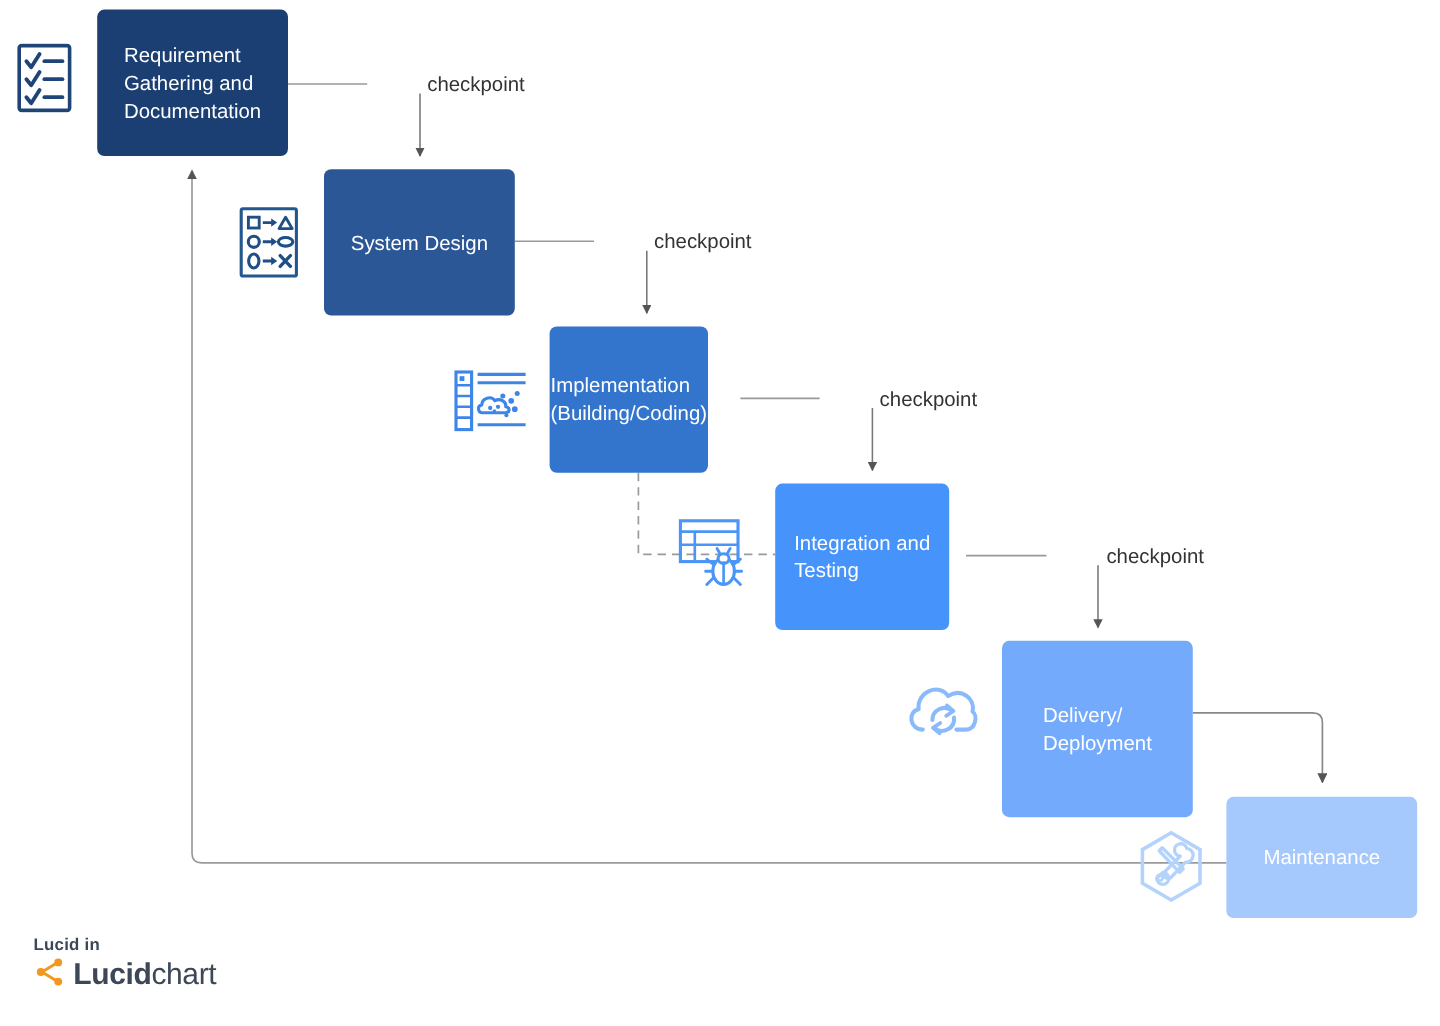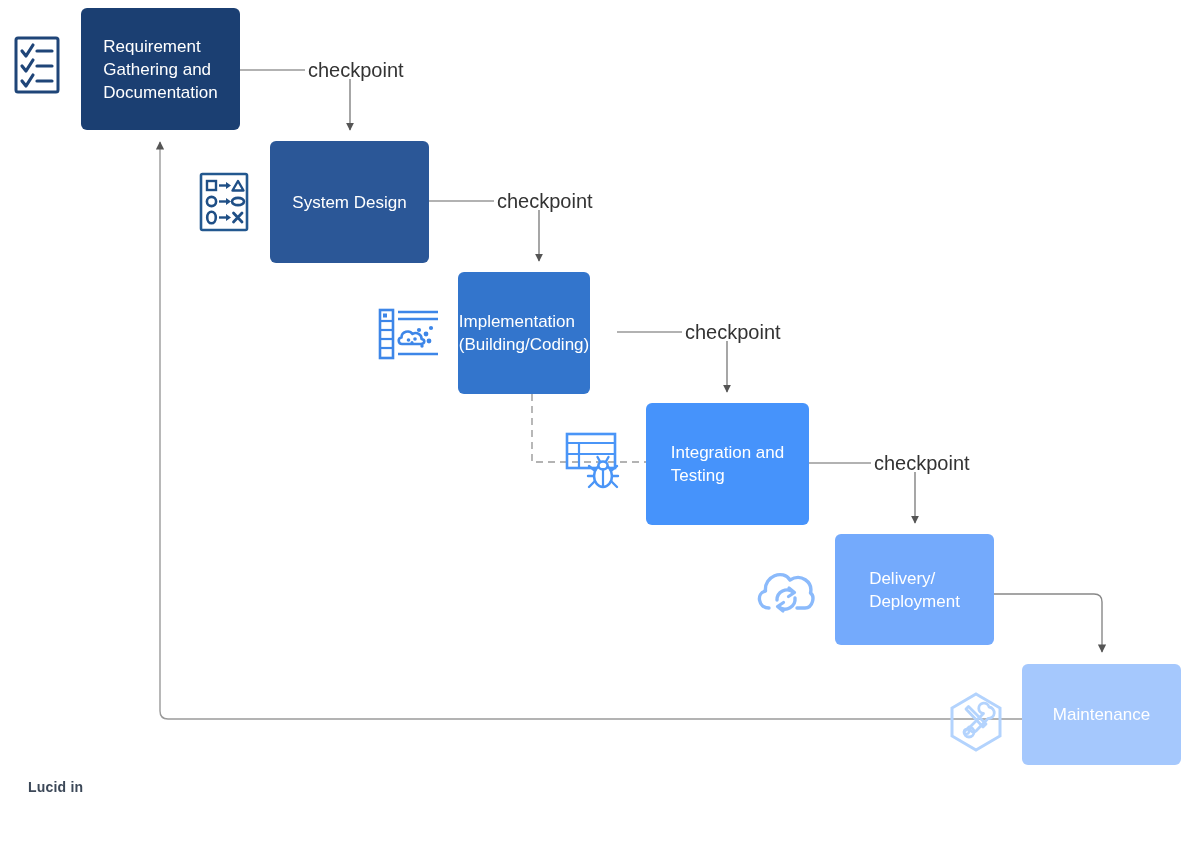--- a/index.html
+++ b/index.html
@@ -35,26 +35,27 @@
     text-align: left;
     color: #ffffff;
     font-size: 17px;
     line-height: 23px;
     box-sizing: border-box;
     padding: 4px 8px;
     white-space: pre-line;
   }
   .edge-label {
     position: absolute;
-    font-size: 20px;
+    font-size: 17px;
     color: #333333;
     background: #ffffff;
     padding: 0 3px;
     white-space: nowrap;
     line-height: 17px;
+    margin-left: 48px;
   }
   .icon {
     position: absolute;
   }
   .brand {
     position: absolute;
     left: 28px;
     top: 778px;
   }
   .brand-made {
@@ -126,24 +127,24 @@
 
   <div class="node" style="left:81px; top:8px; width:159px; height:122px; background:#1b3f72;">Requirement
 Gathering and
 Documentation</div>
 
   <div class="node" style="left:270px; top:141px; width:159px; height:122px; background:#2b5797;">System Design</div>
 
   <div class="node" style="left:458px; top:272px; width:132px; height:122px; background:#3375cc;">Implementation
 (Building/Coding)</div>
 
-  <div class="node" style="left:646px; top:403px; width:163px; height:122px; background:#4693fb;">Integration and
+  <div class="node" style="left:646px; top:403px; width:145px; height:122px; background:#4693fb;">Integration and
 Testing</div>
 
-  <div class="node" style="left:835px; top:534px; width:159px; height:111px; background:#74aafc;">Delivery/
+  <div class="node" style="left:835px; top:534px; width:159px; height:147px; background:#74aafc;">Delivery/
 Deployment</div>
 
   <div class="node" style="left:1022px; top:664px; width:159px; height:101px; background:#a5c8fd;">Maintenance</div>
 
   <div class="edge-label" style="left:305px; top:62px;">checkpoint</div>
   <div class="edge-label" style="left:494px; top:193px;">checkpoint</div>
   <div class="edge-label" style="left:682px; top:324px;">checkpoint</div>
   <div class="edge-label" style="left:871px; top:455px;">checkpoint</div>
 
   <div class="icon" style="left:14px; top:36px; width:46px; height:58px;">
@@ -247,15 +248,28 @@
       <path d="M 42 15 A 5.2 5.2 0 1 0 36.5 21.5 L 24 34 A 3.4 3.4 0 0 0 29 39 L 41 26.5
                A 5.2 5.2 0 0 0 42 15 z" fill="none" stroke="#b3d3fd" stroke-width="2.8" stroke-linejoin="round"></path>
 
       <path d="M 17 40 A 5 5 0 1 0 22 35 z" fill="none" stroke="#b3d3fd" stroke-width="2.8" stroke-linejoin="round"></path>
       <circle cx="19.5" cy="39.5" r="2.4" fill="none" stroke="#b3d3fd" stroke-width="2.4"></circle>
     </svg>
   </div>
 
   <div class="brand">
     <div class="brand-made">Lucid in</div>
+    <div class="brand-word">
+      <span>
+        <svg width="26" height="24" viewBox="0 0 26 24" xmlns="http://www.w3.org/2000/svg">
+          <path d="M 20 4 L 7 12 L 20 20" fill="none" stroke="#f2971f" stroke-width="2.4" stroke-linecap="round" stroke-linejoin="round"></path>
+          <circle cx="20.5" cy="4" r="3.3" fill="#f2971f"></circle>
+          <circle cx="20.5" cy="20" r="3.3" fill="#f2971f"></circle>
+          <circle cx="6" cy="12" r="3.3" fill="#f2971f"></circle>
+        </svg>
+      </span>
+      <span class="brand-text">
+        <b>Lucid</b><span>chart</span>
+      </span>
+    </div>
   </div>
 
 </div>
 
 </body></html>

